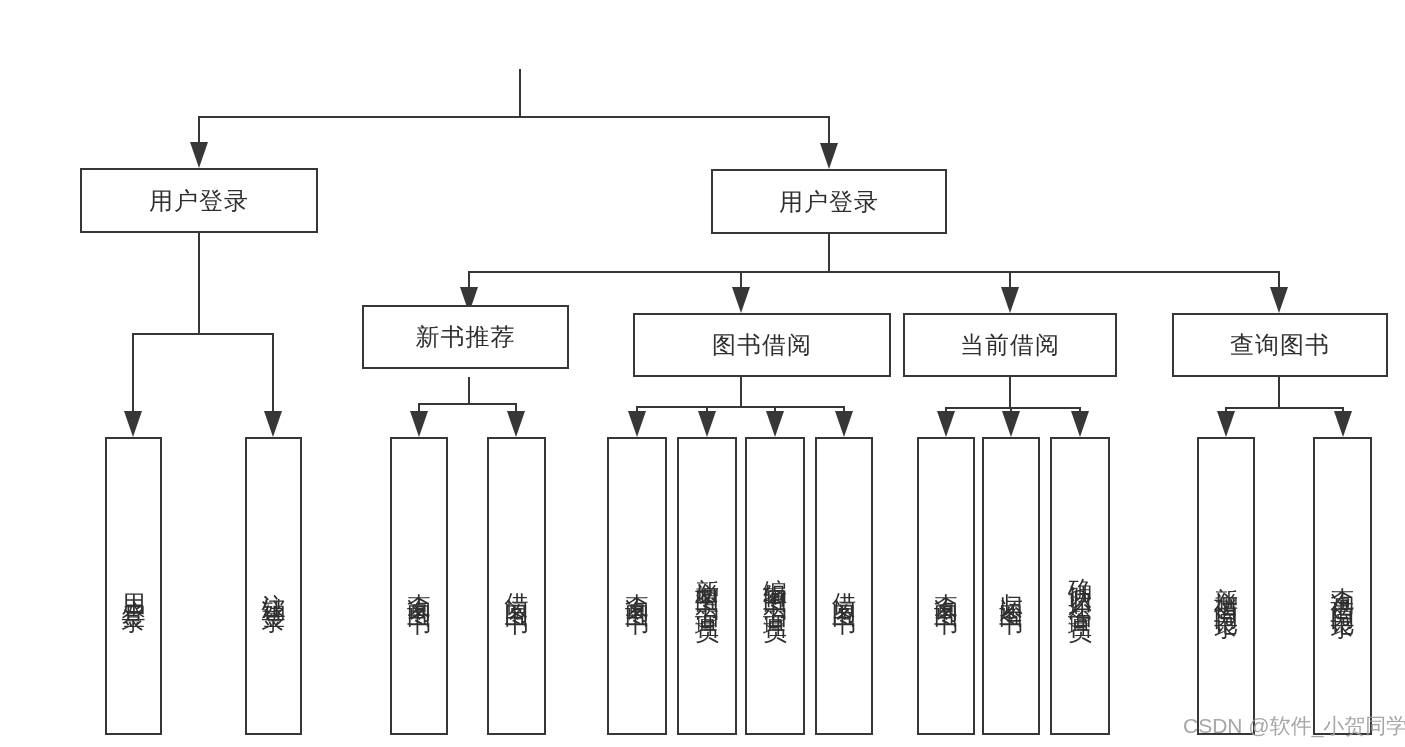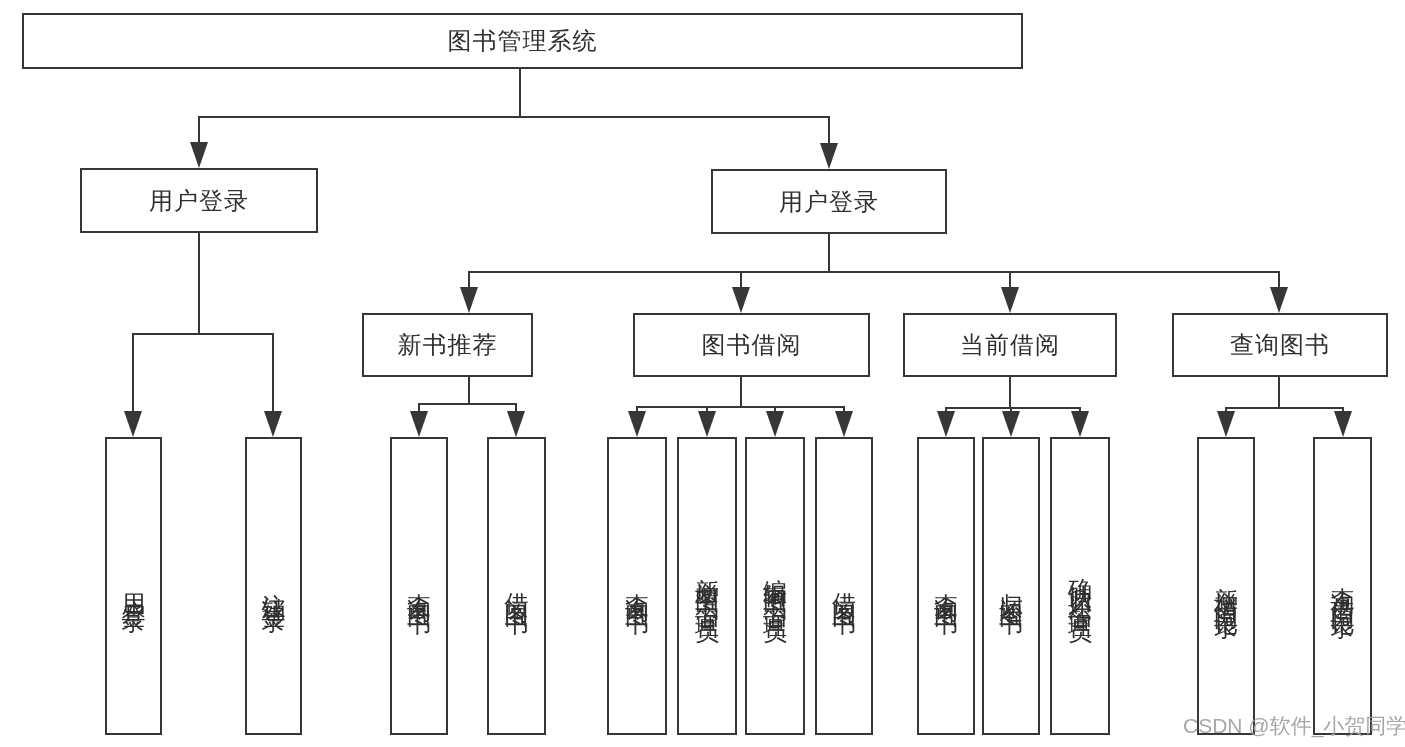--- a/index.html
+++ b/index.html
@@ -29,23 +29,20 @@
   .watermark{
     position:absolute;left:1183px;top:712px;z-index:10;
     font-size:21px;color:rgba(158,158,158,0.92);white-space:nowrap;
   }
 </style>
 </head>
 <body>
 
 <div id="canvas">
 
-  <div class="hbox" style="left:22px;top:13px;width:1001px;height:56px;">
-    <span>图书管理系统</span>
-  </div>
 
   <div class="line" style="left:519px;top:69px;width:2px;height:49px;"></div>
   <div class="line" style="left:198px;top:116px;width:632px;height:2px;"></div>
   <div class="line" style="left:198px;top:116px;width:2px;height:32px;"></div>
   <div class="arr" style="left:190px;top:142px;"></div>
   <div class="line" style="left:828px;top:116px;width:2px;height:33px;"></div>
   <div class="arr" style="left:820px;top:143px;"></div>
 
   <div class="hbox" style="left:80px;top:168px;width:238px;height:65px;">
     <span>用户登录</span>
@@ -65,24 +62,24 @@
   <div class="line" style="left:468px;top:271px;width:812px;height:2px;"></div>
   <div class="line" style="left:468px;top:271px;width:2px;height:22px;"></div>
   <div class="arr" style="left:460px;top:287px;"></div>
   <div class="line" style="left:740px;top:271px;width:2px;height:22px;"></div>
   <div class="arr" style="left:732px;top:287px;"></div>
   <div class="line" style="left:1009px;top:271px;width:2px;height:22px;"></div>
   <div class="arr" style="left:1001px;top:287px;"></div>
   <div class="line" style="left:1278px;top:271px;width:2px;height:22px;"></div>
   <div class="arr" style="left:1270px;top:287px;"></div>
 
-  <div class="hbox" style="left:362px;top:313px;width:171px;height:64px;">
+  <div class="hbox" style="left:362px;top:305px;width:207px;height:64px;">
     <span>新书推荐</span>
   </div>
-  <div class="hbox" style="left:633px;top:313px;width:237px;height:64px;justify-content:center;">
+  <div class="hbox" style="left:633px;top:313px;width:258px;height:64px;justify-content:center;">
     <span>图书借阅</span>
   </div>
   <div class="hbox" style="left:903px;top:313px;width:214px;height:64px;">
     <span>当前借阅</span>
   </div>
   <div class="hbox" style="left:1172px;top:313px;width:216px;height:64px;">
     <span>查询图书</span>
   </div>
 
   <div class="line" style="left:468px;top:377px;width:2px;height:28px;"></div>

